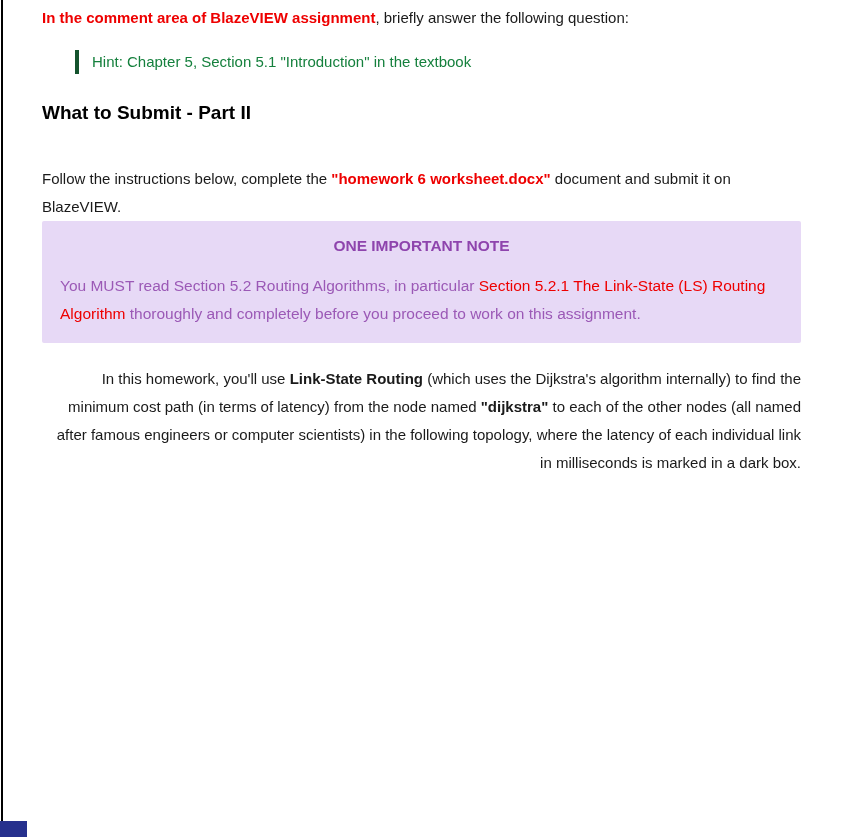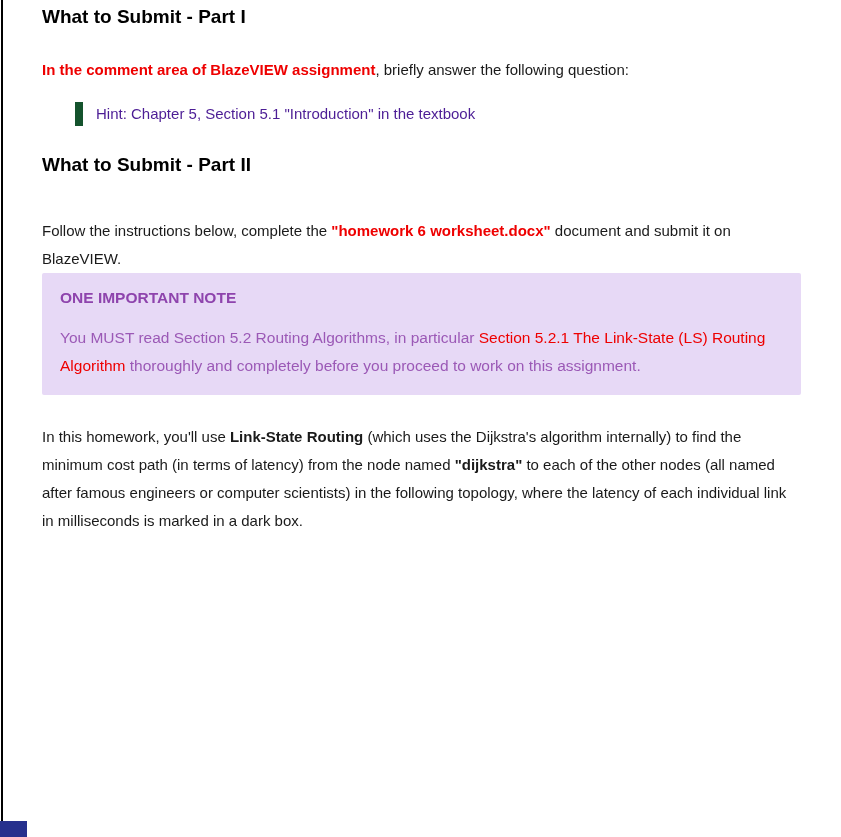--- a/index.html
+++ b/index.html
@@ -25,64 +25,64 @@
   .bold { font-weight: bold; }
 
   ul.question-list { margin: 0 0 0 33px; list-style: disc outside; }
   ul.question-list li {
     font-size: 15.5px; line-height: 30px; color: #1a1a1a;
     padding-left: 6px; max-width: 740px;
   }
 
   blockquote.hint {
     margin: 14px 0 0 33px;
-    border-left: 8px solid #14532d;
+    border-left: 4px solid #14532d;
     padding: 1px 0 1px 13px;
-    color: #4c1d95;
+    color: #15803d;
     font-size: 15px;
     line-height: 22px;
   }
   h2.part2 { font-size: 19px; font-weight: bold; color: #000; margin: 28px 0 24px 0; line-height: 1.2; }
 
   .note-box {
     background: #e7d9f6;
     border-radius: 2px;
     padding: 15px 18px;
     margin: 0 0 0 0;
   }
   .note-title {
+    text-align: center;
     font-weight: bold;
     color: #8e44ad;
     font-size: 15.5px;
     line-height: 20px;
     margin-bottom: 16px;
   }
   .note-body {
     color: #9b59b6;
     font-size: 15.5px;
     line-height: 28px;
   }
 
-  .final-para { margin-top: 28px; max-width: 760px; }
+  .final-para { margin-top: 22px; max-width: 760px; text-align: right; }
 
   .corner-accent {
     position: absolute; left: 0; bottom: 0;
     width: 27px; height: 16px;
     background: #26308d;
   }
 </style>
 </head>
 <body>
 
 <div class="page">
   <div class="left-border"></div>
 
   <div class="content">
 
-    <h2 class="part-heading">What to Submit - Part I</h2>
 
     <p class="body-text intro-line"><span class="red-bold">In the comment area of BlazeVIEW assignment</span><span>, briefly answer the following question:</span></p>
 
 
     <blockquote class="hint"><span>Hint: Chapter 5, Section 5.1 "Introduction" in the textbook</span></blockquote>
 
     <h2 class="part2">What to Submit - Part II</h2>
 
     <p class="body-text" style="margin-bottom: 0; max-width: 760px; margin-top: 40px;"><span>Follow the instructions below, complete the </span><span class="red-bold">"homework 6 worksheet.docx"</span><span> document and submit it on BlazeVIEW.</span></p>
 

